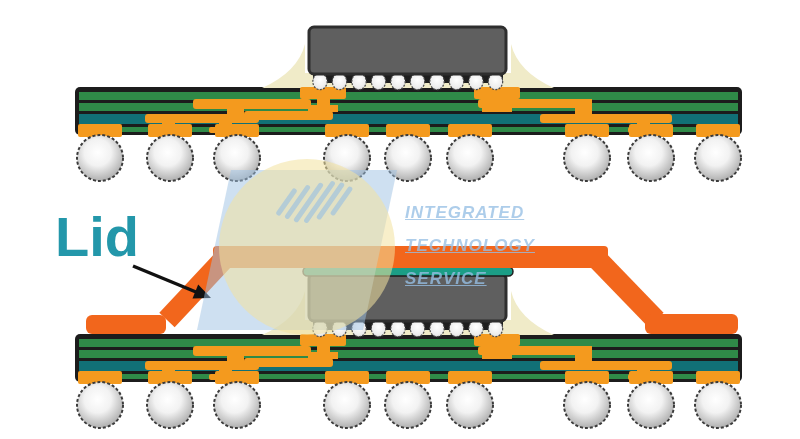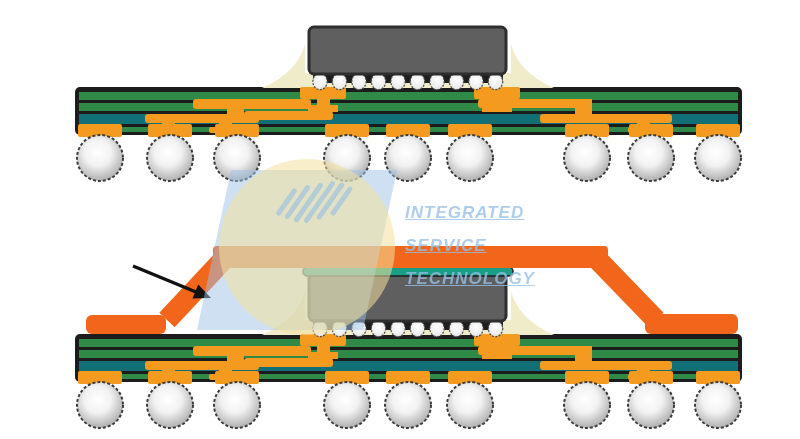--- a/index.html
+++ b/index.html
@@ -156,19 +156,20 @@
     <div class="wm-slab"></div>
     <div class="wm-circle"></div>
     <span class="wm-hatch" style="left:284px;top:186px;height:32px"></span>
     <span class="wm-hatch" style="left:295px;top:182px;height:40px"></span>
     <span class="wm-hatch" style="left:306px;top:179px;height:47px"></span>
     <span class="wm-hatch" style="left:317px;top:177px;height:50px"></span>
     <span class="wm-hatch" style="left:328px;top:179px;height:44px"></span>
     <span class="wm-hatch" style="left:339px;top:184px;height:34px"></span>
     <div class="wm-text">
       <div>INTEGRATED</div>
+      <div>TECHNOLOGY</div>
       <div>SERVICE</div>
-      <div>TECHNOLOGY</div>
     </div>
   </div>
 
+  <div class="lid-label">Lid</div>
 
 </div>
 
 </body></html>

